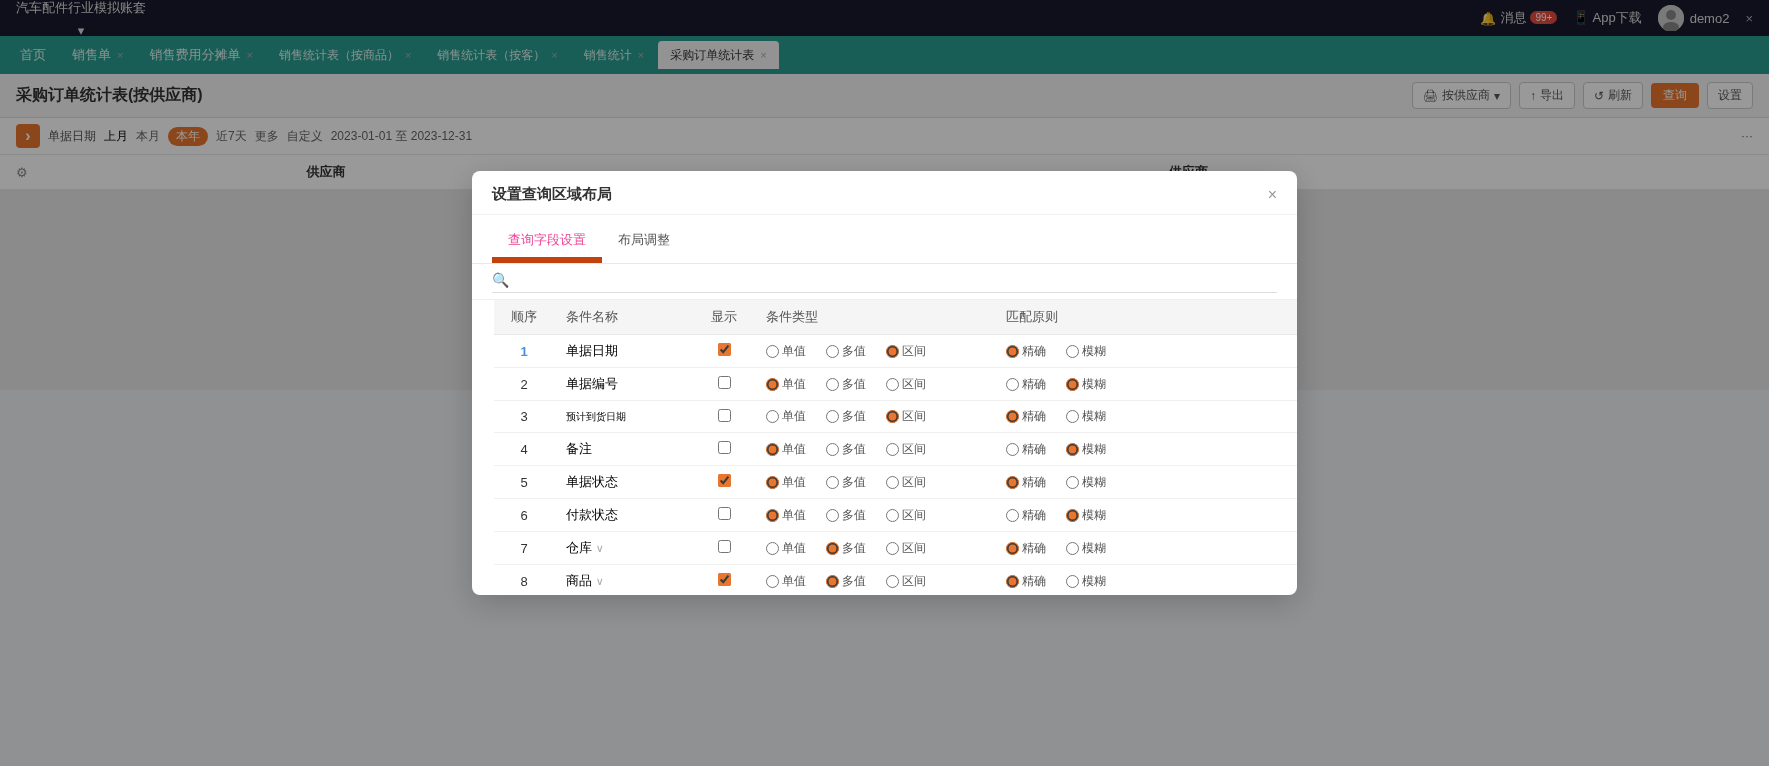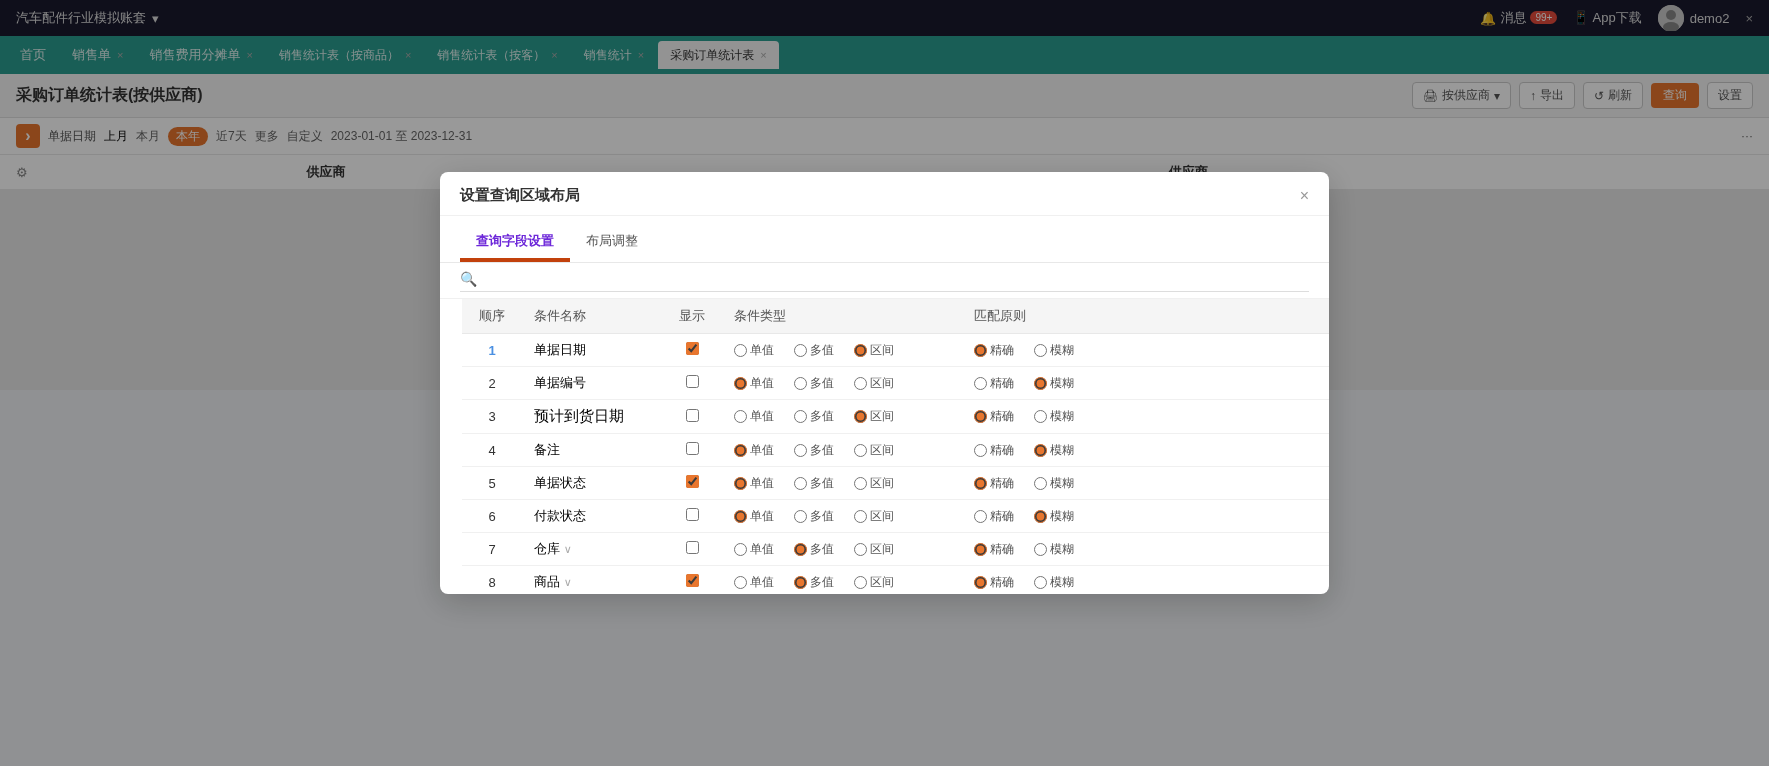--- a/index.html
+++ b/index.html
@@ -8,21 +8,21 @@
     
     .top-nav {
       background: #1a1a2e;
       height: 36px;
       display: flex;
       align-items: center;
       justify-content: space-between;
       padding: 0 16px;
       color: #ccc;
     }
-    .top-nav-left { font-size: 13px; color: #ddd; display: flex; align-items: center; gap: 6px; }
+    .top-nav-left { font-size: 13px; color: #ddd; display: flex; align-items: center; gap: 6px; flex-direction: column; }
     .top-nav-right { display: flex; align-items: center; gap: 16px; font-size: 13px; color: #ddd; }
     .badge { background: #e74c3c; color: white; border-radius: 8px; padding: 1px 5px; font-size: 10px; position: relative; top: -1px; }
     .avatar { width: 26px; height: 26px; border-radius: 50%; background: #aaa; display: inline-flex; align-items: center; justify-content: center; font-size: 11px; color: white; }
 
     
     .tab-bar {
       background: #2a9d8f;
       height: 38px;
       display: flex;
       align-items: center;
@@ -102,21 +102,21 @@
       z-index: 100;
       display: flex;
       align-items: center;
       justify-content: center;
     }
 
     
     .dialog {
       background: white;
       border-radius: 8px;
-      width: 889px;
+      width: 825px;
       max-height: 660px;
       box-shadow: 0 8px 32px rgba(0,0,0,0.2);
       display: flex;
       flex-direction: column;
       position: relative;
     }
     .dialog-header {
       padding: 14px 20px 10px;
       border-bottom: 1px solid #f0f0f0;
       display: flex;
@@ -134,23 +134,22 @@
       border-bottom: 1px solid #e8e8e8;
     }
     .dialog-tab {
       padding: 6px 16px 8px;
       cursor: pointer;
       font-size: 13px;
       color: #555;
       border-bottom: 2px solid transparent;
     }
     .dialog-tab.active {
-      color: #6d28d9;
-      border-bottom: 4px solid #c2410c;
-      font-weight: bold;
+      color: #ec4899;
+      border-bottom: 6px solid #c2410c;
     }
     .search-input {
       border: none;
       outline: none;
       font-size: 13px;
       color: #333;
       flex: 1;
       background: transparent;
     }
 
@@ -403,21 +402,21 @@
                   </label>
                   <label class="radio-item">
                     <input type="radio" name="match-1" value="模糊" checked="" style="">
                     <span class="radio-label">模糊</span>
                   </label>
                 </div>
               </td>
             </tr>
             <tr style="border-bottom: 1px solid rgb(240, 240, 240);">
               <td style="text-align: center; padding: 7px 12px; font-size: 13px; color: rgb(51, 51, 51);">3</td>
-              <td style="padding: 7px 12px; font-size: 15px;">预计到货日期</td>
+              <td style="padding: 7px 12px; font-size: 10px;">预计到货日期</td>
               <td style="text-align: center; padding: 7px 12px;"><input type="checkbox" class="cb" style=""></td>
               <td style="padding: 7px 12px;">
                 <div class="radio-group">
                   <label class="radio-item">
                     <input type="radio" name="type-2" value="单值" style="">
                     <span class="radio-label">单值</span>
                   </label>
                   <label class="radio-item">
                     <input type="radio" name="type-2" value="多值" style="">
                     <span class="radio-label">多值</span>

